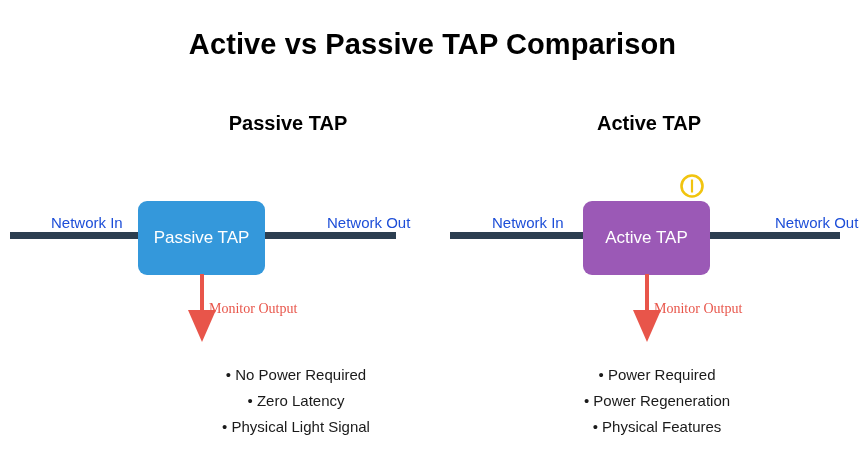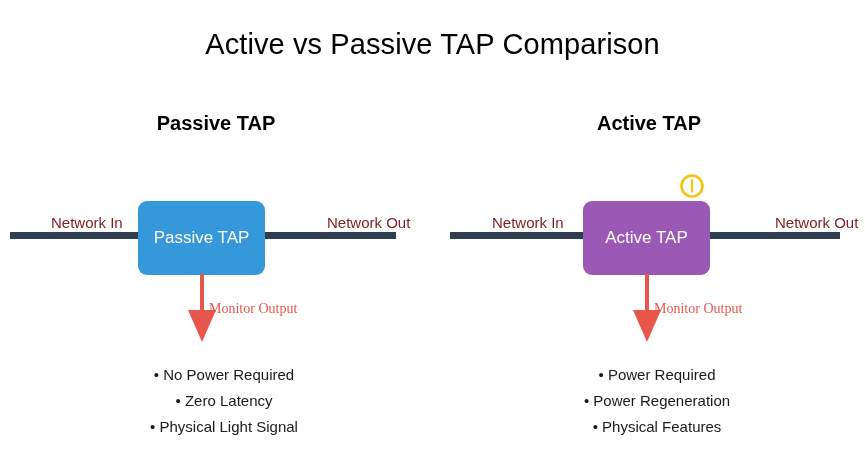--- a/index.html
+++ b/index.html
@@ -19,33 +19,33 @@
   }
 
   
   .main-title {
     position: absolute;
     left: 0;
     top: 28px;
     width: 865px;
     text-align: center;
     font-size: 29px;
-    font-weight: normal;
+    font-weight: bold;
     color: #000000;
     letter-spacing: 0.1px;
   }
 
   
   .panel {
     position: absolute;
     top: 0;
     width: 432px;
     height: 457px;
   }
-  .panel-left  { left: 0px; }
+  .panel-left  { left: 0px; padding-left: 48px; }
   .panel-right { left: 433px; }
 
   .panel-title {
     position: absolute;
     top: 112px;
     width: 100%;
     text-align: center;
     font-size: 20px;
     font-weight: bold;
     color: #000000;
@@ -60,21 +60,21 @@
   }
   .panel-left  .net-line-in  { left: 10px;  width: 130px; }
   .panel-left  .net-line-out { left: 262px; width: 134px; }
   .panel-right .net-line-in  { left: 17px;  width: 134px; }
   .panel-right .net-line-out { left: 276px; width: 131px; }
 
   .net-label {
     position: absolute;
     top: 214px;
     font-size: 15px;
-    color: #7f1d1d;
+    color: #1d4ed8;
     white-space: nowrap;
   }
   .panel-left  .net-label-in  { left: 51px;  }
   .panel-left  .net-label-out { left: 327px; }
   .panel-right .net-label-in  { left: 59px;  }
   .panel-right .net-label-out { left: 342px; }
 
   
   .tap-box {
     position: absolute;

